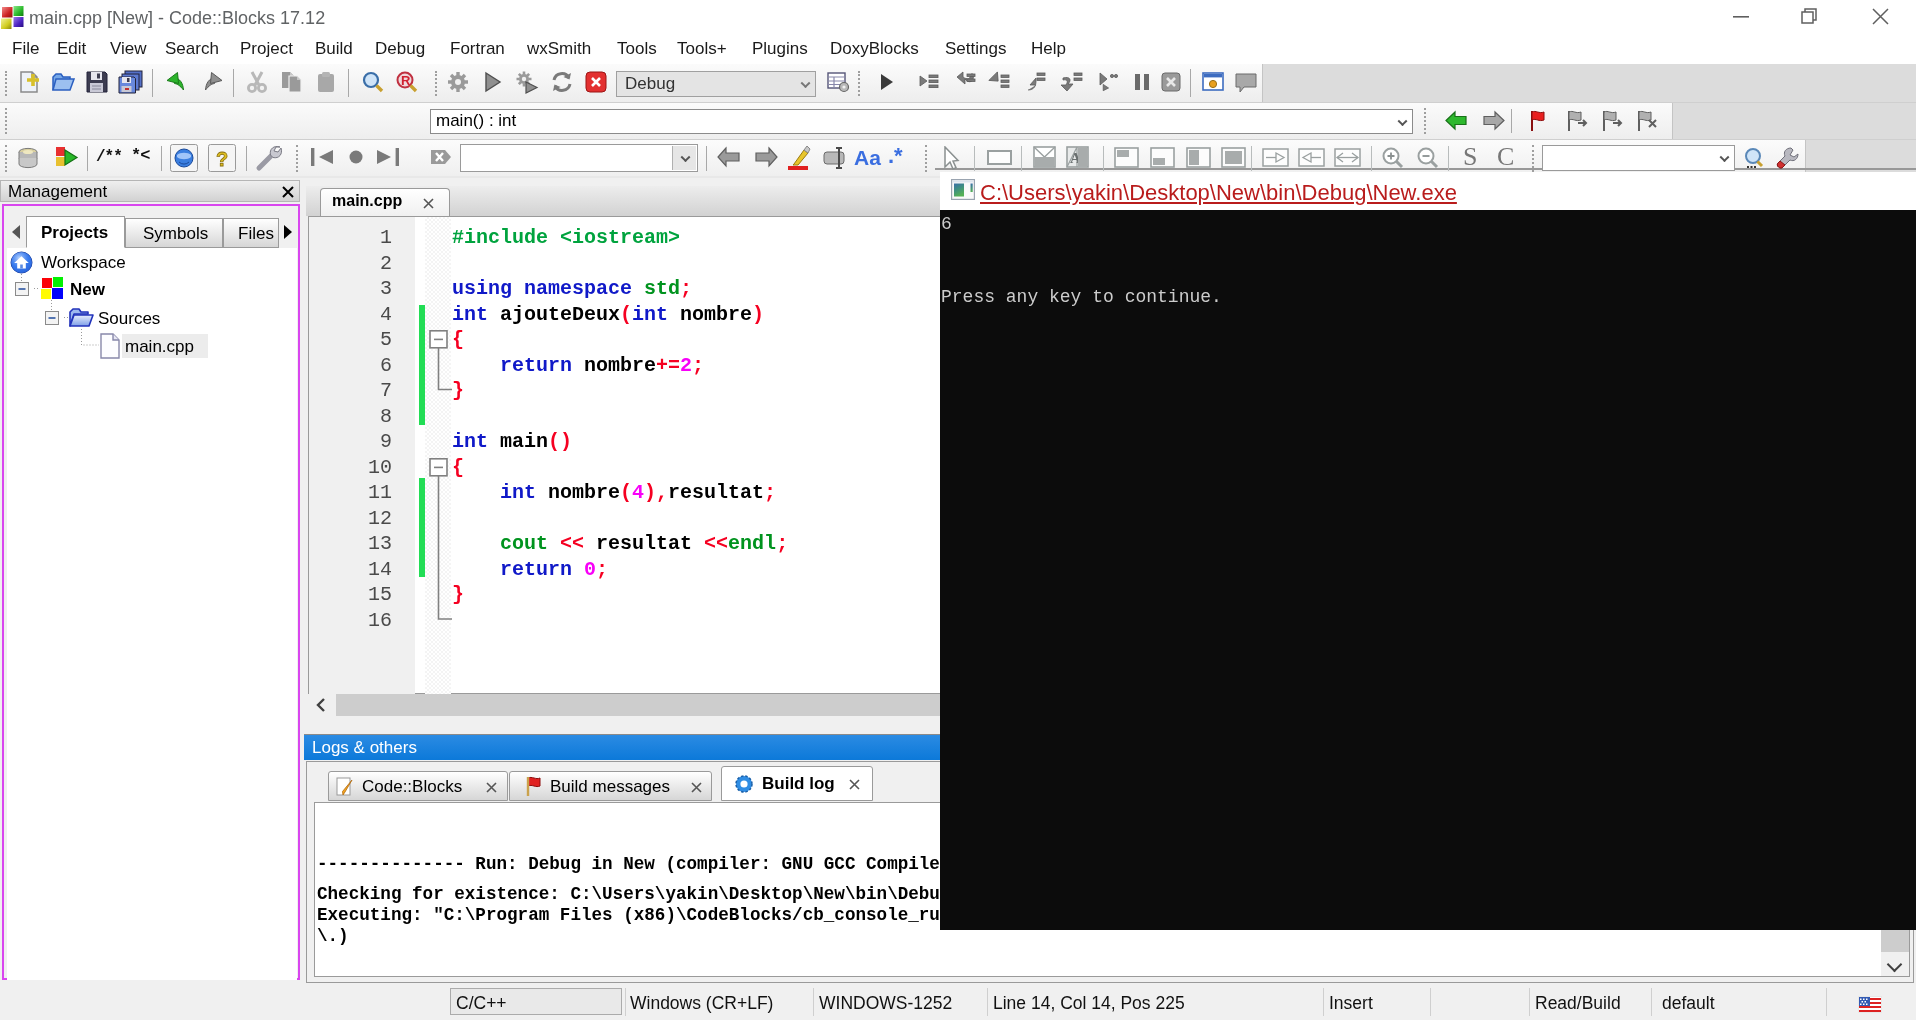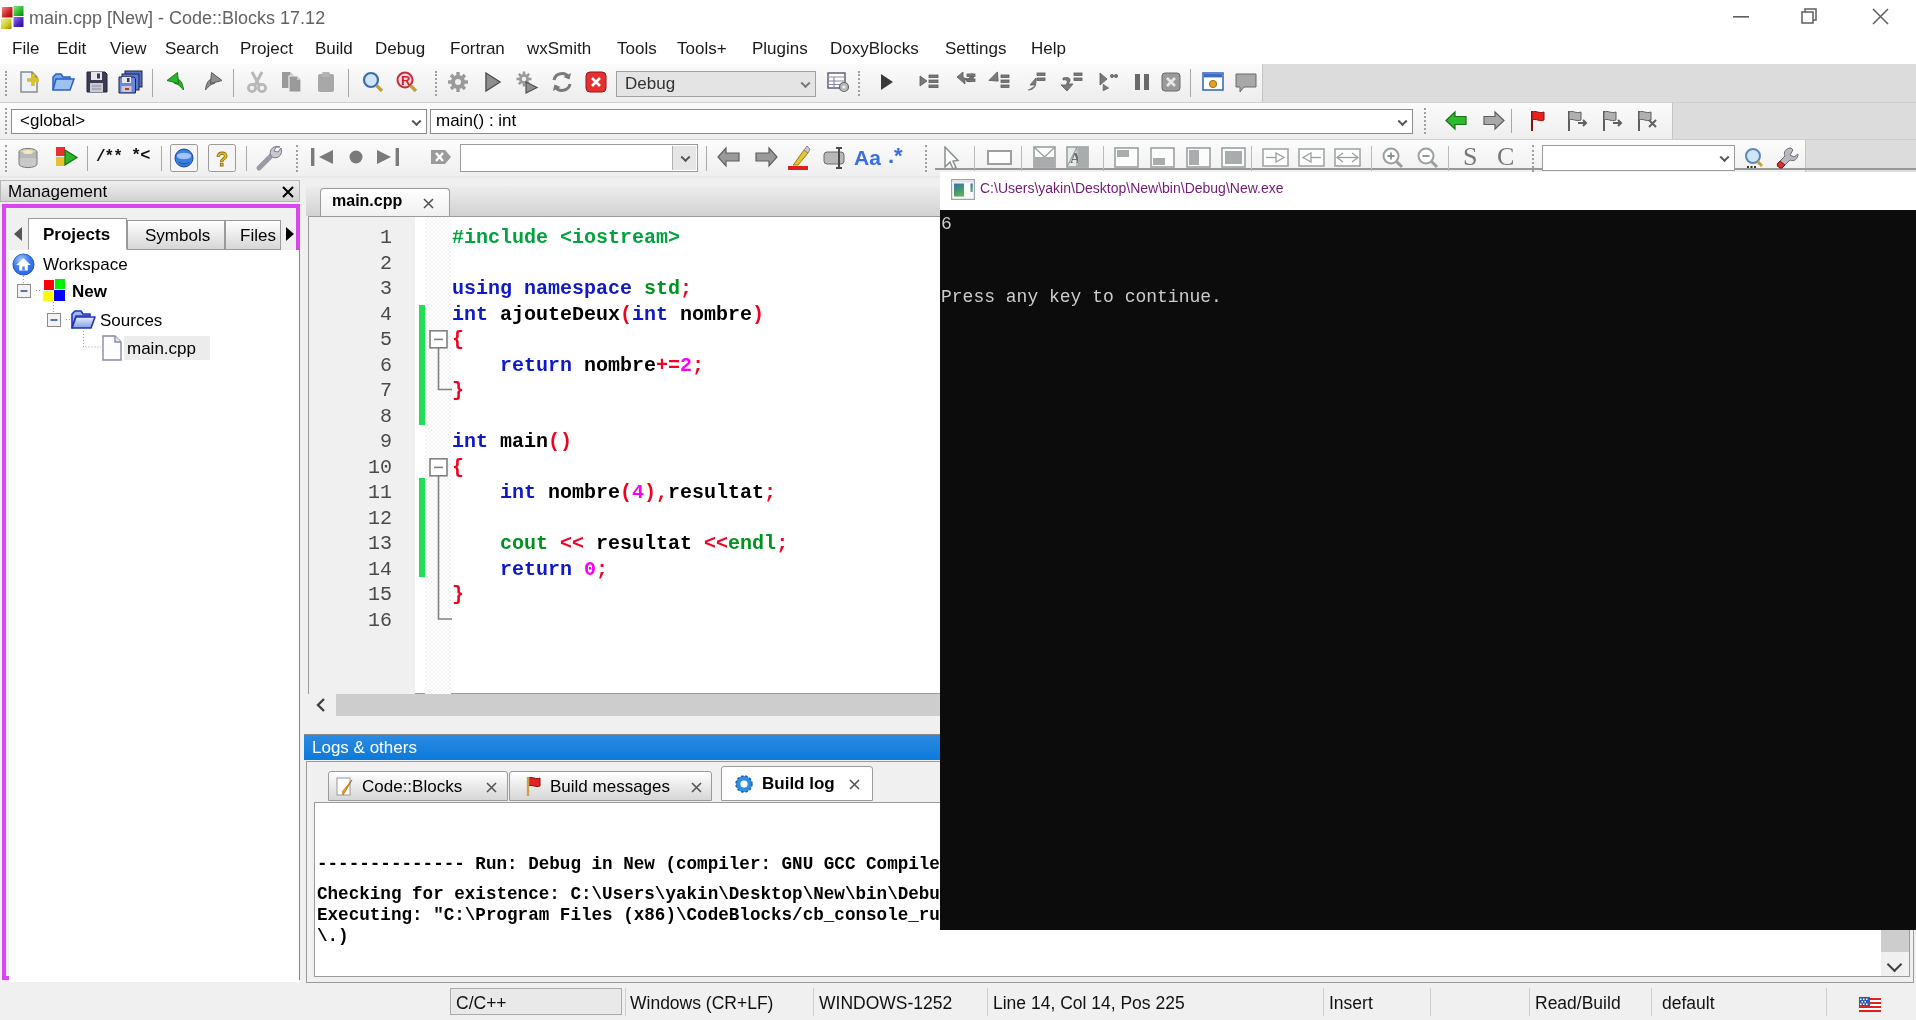--- a/index.html
+++ b/index.html
@@ -17,21 +17,21 @@
 #toolbars { position:absolute; left:0; top:64px; width:1916px; height:114px; background:#f0f0f0; }
 .combo { position:absolute; background:#ffffff; border:1px solid #8b8b8b; }
 .combo .chev { position:absolute; right:6px; top:50%; transform:translateY(-62%) rotate(45deg);
   width:7px; height:7px; border-right:2px solid #555; border-bottom:2px solid #555; }
 
 #mgmt { position:absolute; left:0px; top:178px; width:302px; height:802px; }
 #mgmt-cap { position:absolute; left:0; top:2px; width:300px; height:22px;
   background:linear-gradient(#efefef,#d2d2d2); border:1px solid #b5b5b5; }
 #mgmt-cap span { position:absolute; left:7px; top:1px; font-size:17px; color:#000; }
 #mgmt-body { position:absolute; left:2px; top:26px; width:298px; height:776px;
-  background:#f0f0f0; border:4px solid #d946ef; }
+  background:#f0f0f0; border:2px solid #d946ef; }
 .mtab { position:absolute; top:10px; height:32px; font-size:17px; color:#000;
   background:linear-gradient(#ffffff,#d6d6d6); border:1px solid #9a9a9a; text-align:center; }
 #mtab-active { background:#ffffff; font-weight:bold; border-bottom:1px solid #fff; }
 #tree { position:absolute; left:3px; top:42px; width:290px; height:732px; background:#ffffff; }
 .titem { position:absolute; font-size:17px; color:#000; }
 
 #editor { position:absolute; left:306px; top:180px; width:634px; height:538px; background:#f0f0f0; }
 #edtab { position:absolute; left:14px; top:8px; width:130px; height:28px; background:linear-gradient(#ffffff,#f0f0f0);
   border:1px solid #9a9a9a; border-bottom:none; border-radius:4px 4px 0 0; }
 #edview { position:absolute; left:2px; top:36px; width:632px; height:478px; background:#ffffff;
@@ -56,21 +56,21 @@
   border:1px solid #9a9a9a; font-family:"Liberation Mono", monospace; font-weight:bold; font-size:17.6px;
   color:#000; overflow:hidden; }
 .logline { position:absolute; left:2px; white-space:pre; }
 
 #statusbar { position:absolute; left:0; top:985px; width:1916px; height:35px; background:#f0f0f0; font-size:17.5px; color:#111;padding-left:9px; }
 .stsep { position:absolute; top:3px; height:28px; width:1px; background:#cfcfcf; }
 .stxt { position:absolute; top:8px; }
 
 #console { position:absolute; left:940px; top:172px; width:976px; height:758px; z-index:50; }
 #con-title { position:absolute; left:0; top:0; width:976px; height:38px; background:#ffffff; }
-#con-title span { position:absolute; left:40px; top:8px; font-size:14px; color:#701a75; }
+#con-title span { position:absolute; left:40px; top:8px; font-size:22px; color:#b91c1c;text-decoration:underline; }
 #con-body { position:absolute; left:0; top:38px; width:976px; height:720px; background:#0c0c0c;
   font-family:"Liberation Mono", monospace; font-size:18px; line-height:24px; color:#cccccc; }
 .conline { position:absolute; left:1px; white-space:pre; }
 </style>
 </head>
 <body>
 
 <div id="titlebar">
   <svg style="position:absolute;left:1px;top:4px" width="24" height="26" viewBox="0 0 24 26">
     <defs>
@@ -302,24 +302,20 @@
       <div class="abs" style="left:1190px;top:69px;width:1px;height:28px;background:#a8a8a8"></div>
       <svg class="abs" style="left:1201px;top:70px" width="24" height="24" viewBox="0 0 24 24">
         <rect x="2" y="3" width="20" height="17" fill="#fff" stroke="#3d6cc0" stroke-width="1.6"></rect>
         <rect x="3" y="4" width="18" height="3.4" fill="#3d6cc0"></rect>
         <circle cx="12" cy="14" r="3.6" fill="#e8a020" stroke="#9a6f15"></circle>
       </svg>
       <svg class="abs" style="left:1234px;top:70px" width="24" height="24" viewBox="0 0 24 24">
         <path d="M2 4 h20 v13 h-12 l-4 5 v-5 h-4 z" fill="#a8a8a8" stroke="#6a6a6a"></path>
       </svg>
       <div class="abs" style="left:5px;top:108px;width:2px;height:26px;border-left:2px dotted #9f9f9f"></div>
-      <div class="combo" style="left:11px;top:109px;width:416px;height:25px">
-        <span style="position:absolute;left:8px;top:1px;font-size:17px;color:#000">&lt;global&gt;</span>
-        <div class="chev"></div>
-      </div>
       <div class="combo" style="left:430px;top:109px;width:983px;height:25px">
         <span style="position:absolute;left:5px;top:1px;font-size:17px;color:#000">main() : int</span>
         <div class="chev"></div>
       </div>
       <div class="abs" style="left:1424px;top:108px;width:2px;height:26px;border-left:2px dotted #9f9f9f"></div>
       <svg class="abs" style="left:1444px;top:110px" width="24" height="22" viewBox="0 0 24 22">
         <path d="M11 2 L2 10.5 L11 19 L11 14.5 L22 14.5 L22 6.5 L11 6.5 Z" fill="#2db82d" stroke="#187018" stroke-width="1.2"></path>
       </svg>
       <svg class="abs" style="left:1482px;top:110px" width="24" height="22" viewBox="0 0 24 22">
         <path d="M13 2 L22 10.5 L13 19 L13 14.5 L2 14.5 L2 6.5 L13 6.5 Z" fill="#a8a8a8" stroke="#5f5f5f" stroke-width="1.2"></path>

